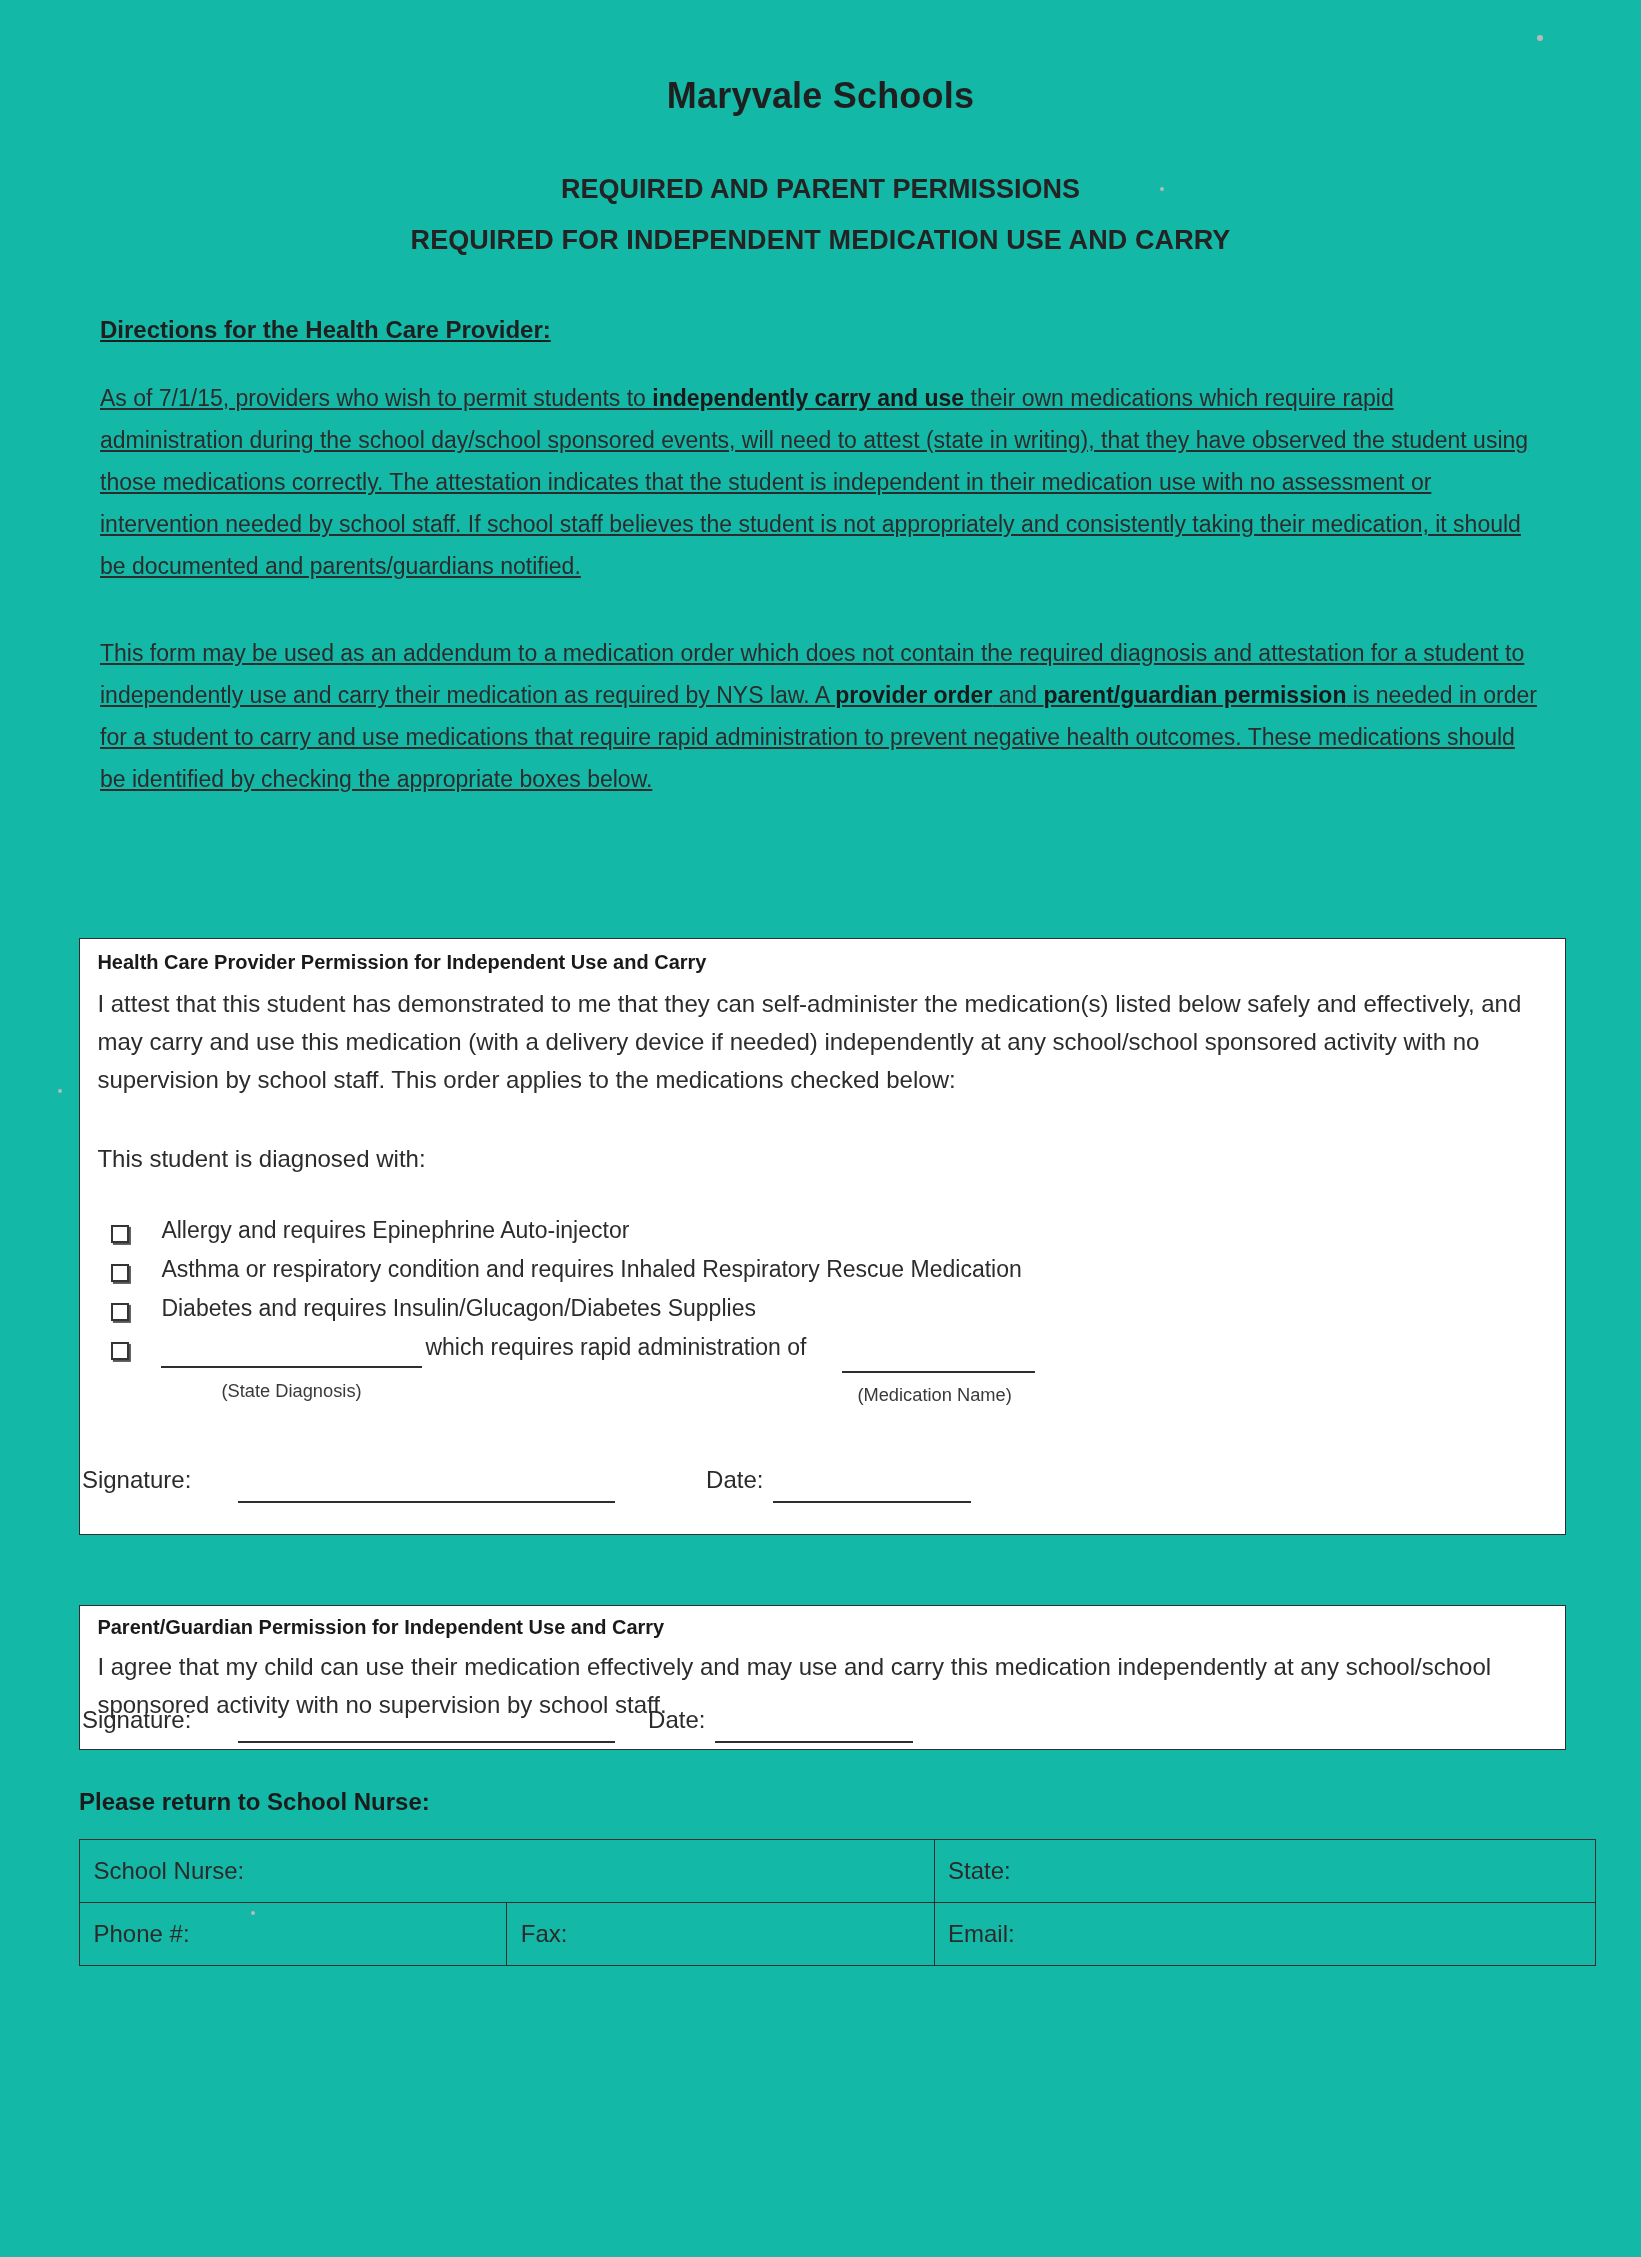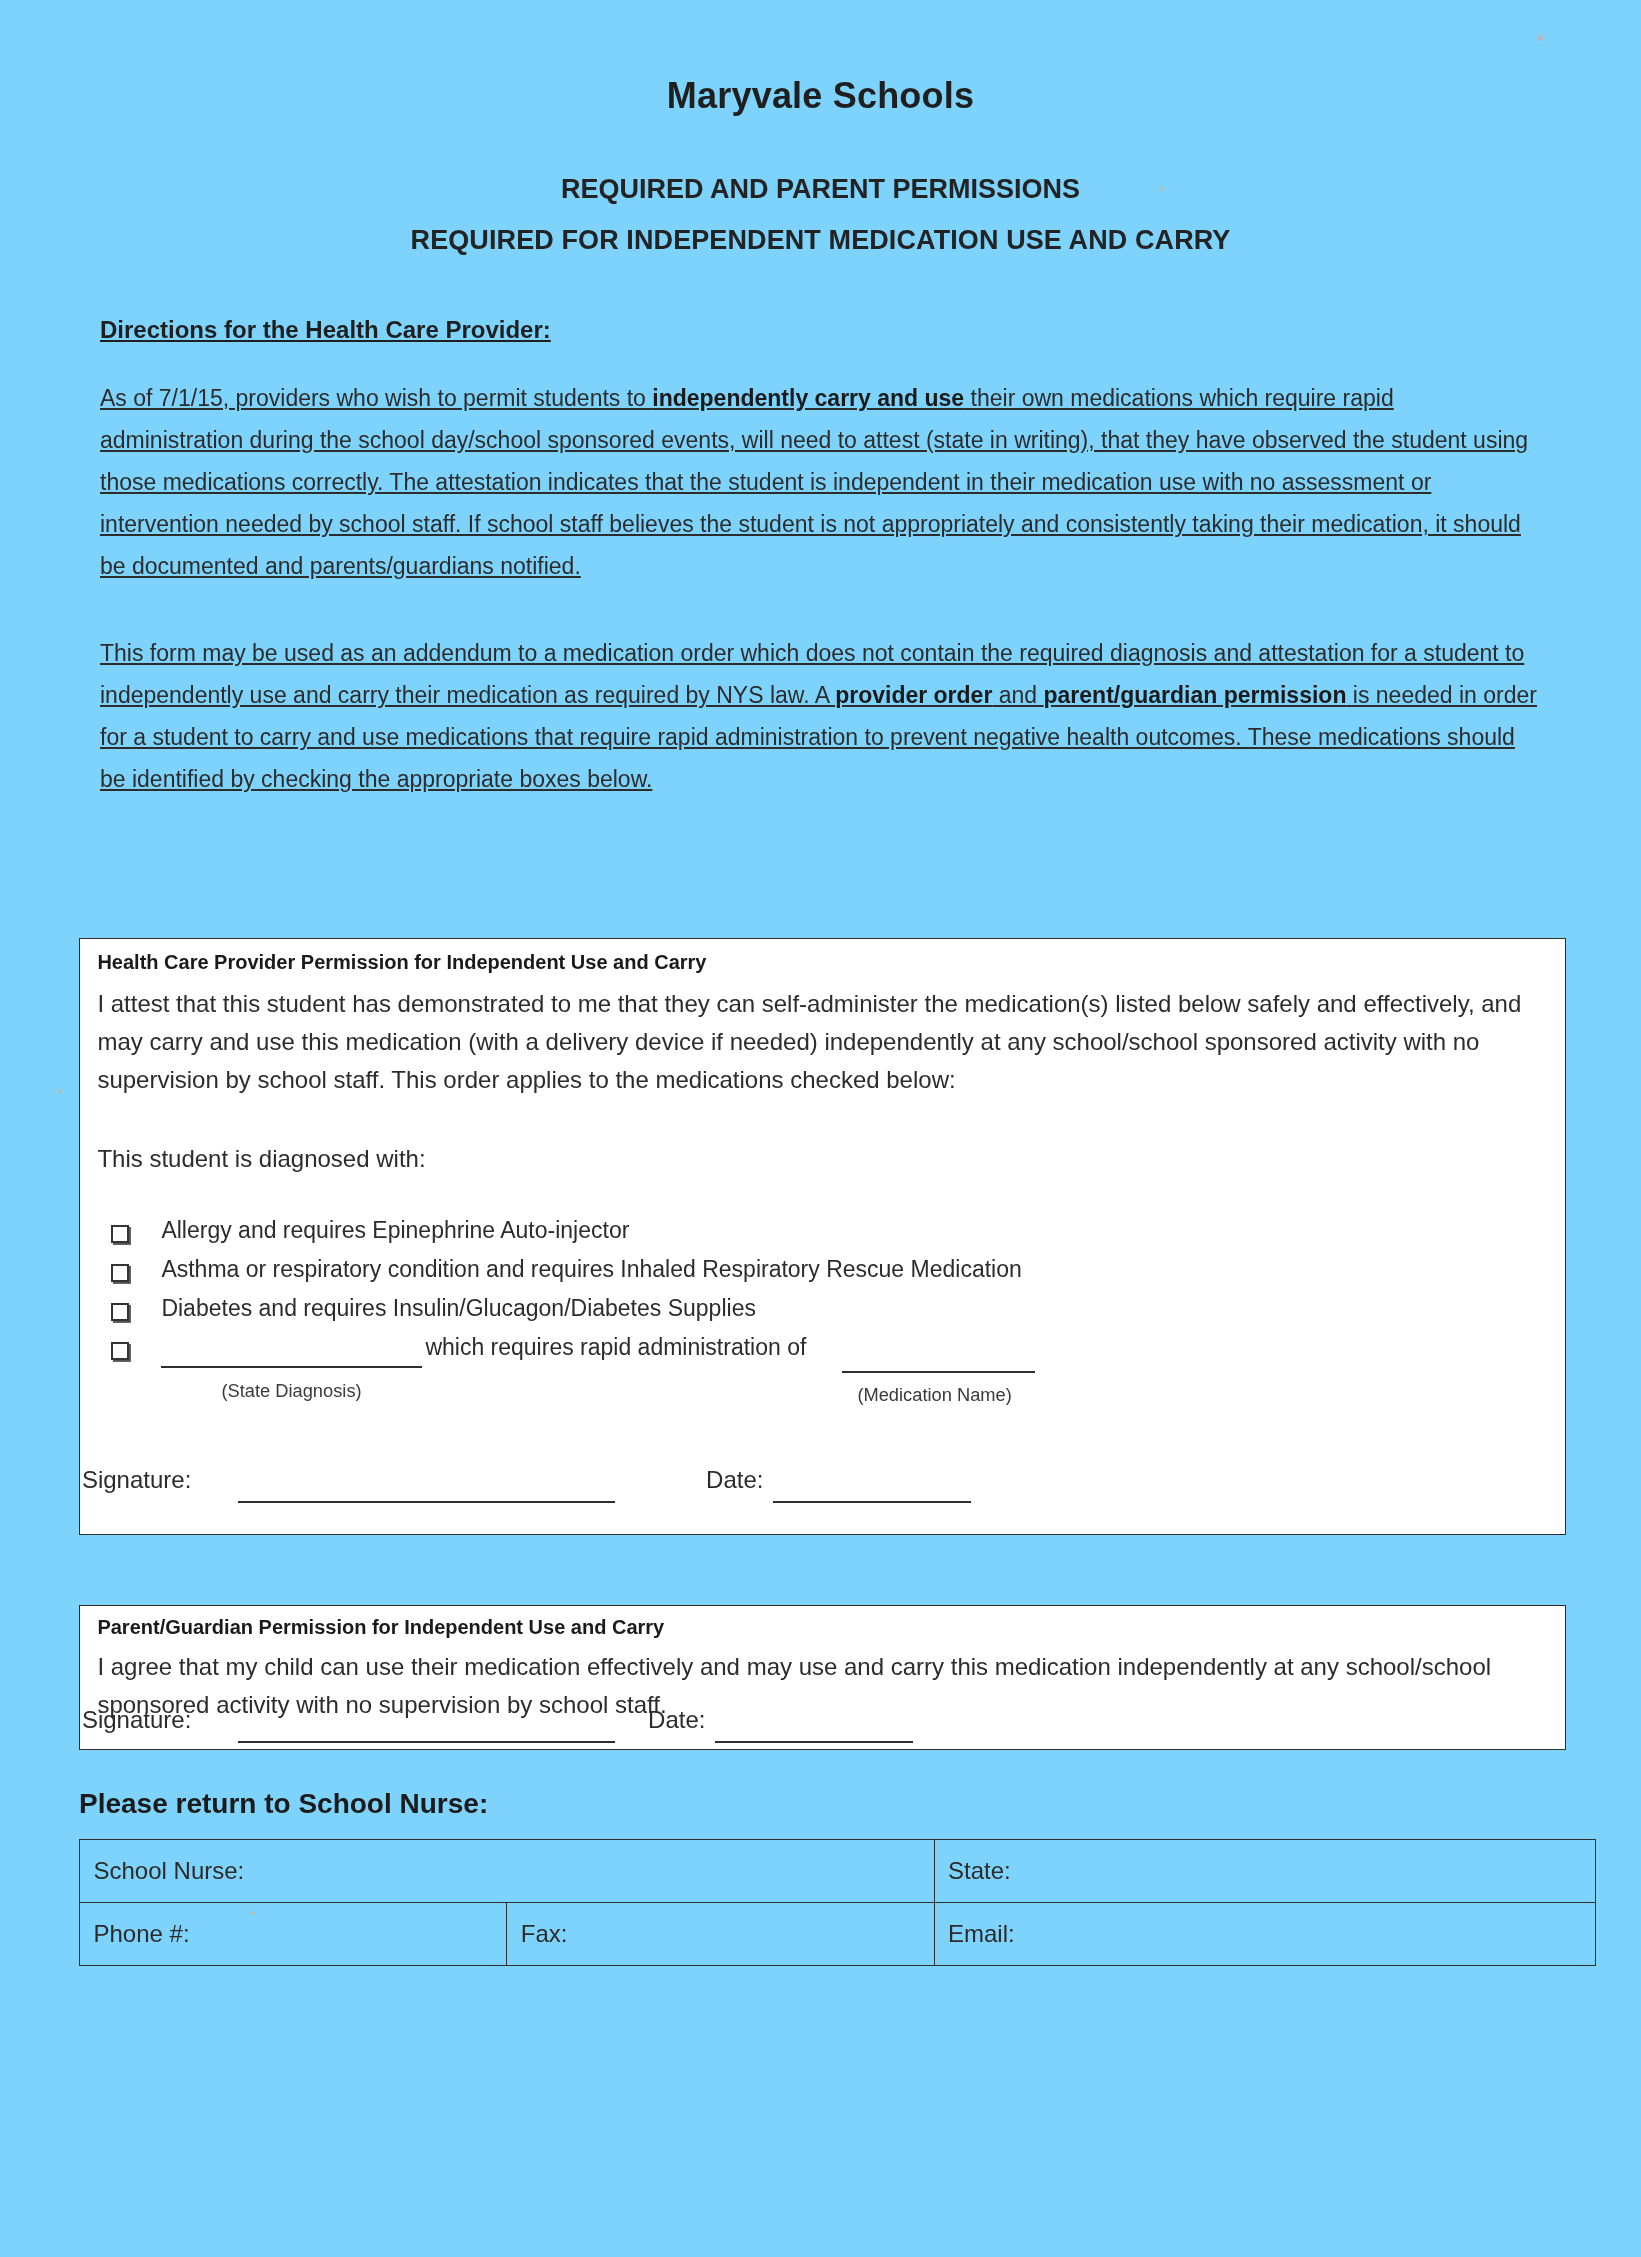--- a/index.html
+++ b/index.html
@@ -12,21 +12,21 @@
     height: 2257px;
     position: relative;
     font-family: "Liberation Sans", sans-serif;
     color: #2b2b2b;
     overflow: hidden;
   }
 
   .page {
     position: absolute;
     inset: 0;
-    background: #7dd3fc;
+    background: #14b8a6;
   }
 
   
   .school-title {
     position: absolute;
     top: 75px;
     left: 0;
     width: 1641px;
     text-align: center;
     font-size: 36px;
@@ -198,21 +198,21 @@
   #pt-sig .s-lab { left: 5.8px; }
   #pt-sig .s-rule { left: 162px; width: 377px; }
   #pt-sig .d-lab { left: 572px; }
   #pt-sig .d-rule { left: 639px; width: 198px; }
 
   
   .return-heading {
     position: absolute;
     top: 1788px;
     left: 79px;
-    font-size: 28px;
+    font-size: 24px;
     font-weight: bold;
     color: #1b1b1b;
   }
   .nurse-table {
     position: absolute;
     top: 1839px;
     left: 79px;
     width: 1487px;
     border-collapse: collapse;
     table-layout: fixed;

